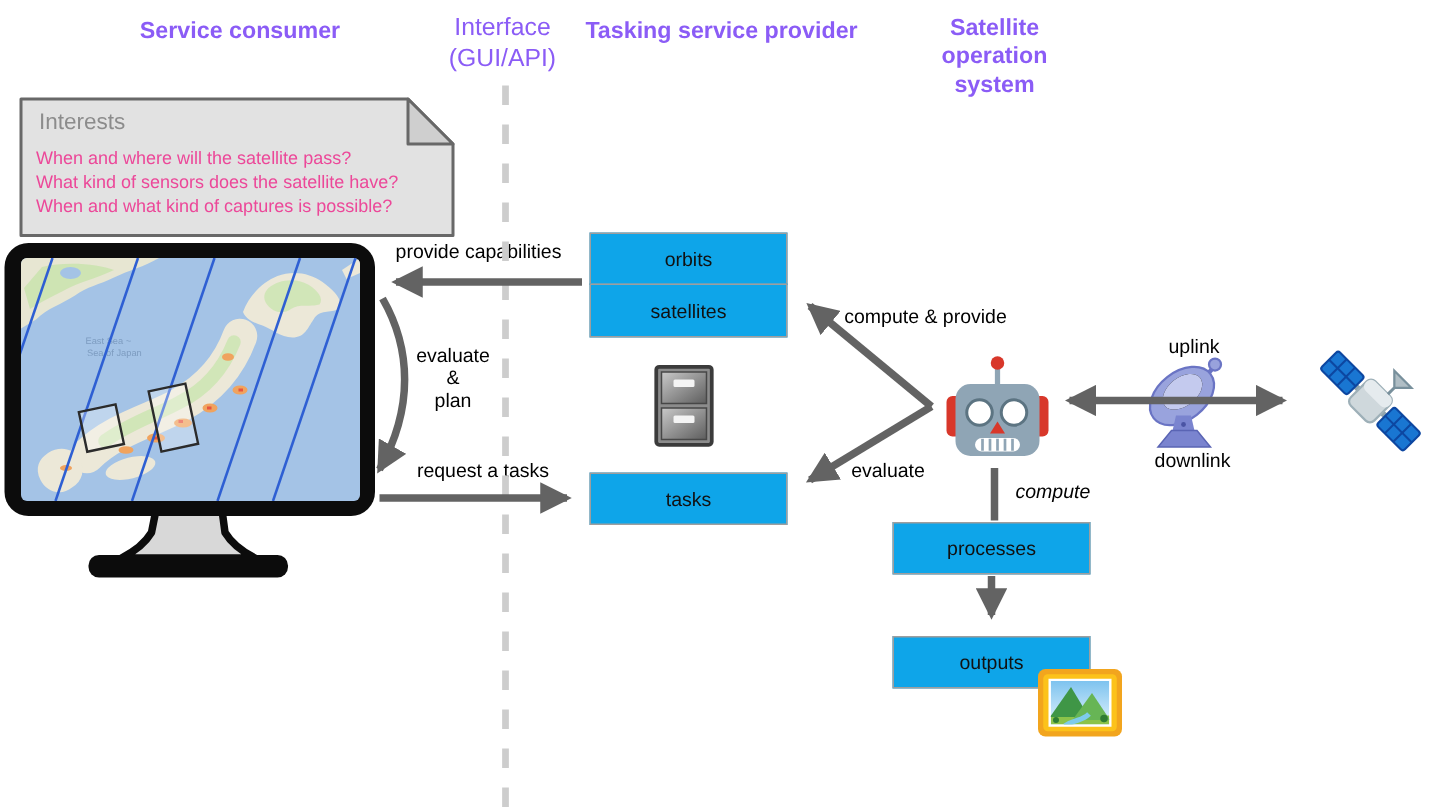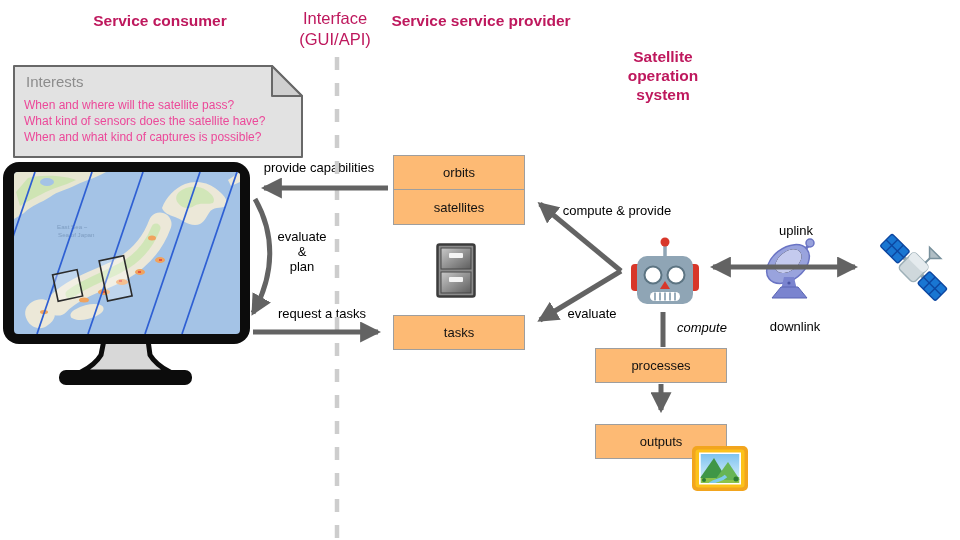--- a/index.html
+++ b/index.html
@@ -1,46 +1,46 @@
 <!DOCTYPE html>
 <html><head>
 <meta charset="utf-8">
 <style>
   * { margin:0; padding:0; box-sizing:border-box; }
   html,body { background:#fff; }
   #canvas {
     position:relative; width:960px; height:540px; background:#fff;
     font-family:"Liberation Sans", sans-serif; overflow:hidden;
   }
-  .lane-header { position:absolute; font-weight:bold; font-size:15.5px; color:#be185d; text-align:center; line-height:19px; }
+  .lane-header { position:absolute; font-weight:bold; font-size:15.5px; color:#8b5cf6; text-align:center; line-height:19px; }
   .lane-header.regular { font-weight:normal; font-size:16.5px; line-height:21px; }
   .node {
-    position:absolute; background:#fdba74; border:1px solid #9e9e9e;
+    position:absolute; background:#0ea5e9; border:1px solid #9e9e9e;
     display:flex; align-items:center; justify-content:center;
     font-size:13px; color:#111;
   }
   .arrow-label { position:absolute; font-size:13px; color:#000; text-align:center; line-height:15px; }
   .arrow-label.left-align { text-align:left;font-style:italic; }
   .note-text { position:absolute; color:#ec4899; font-size:12px; line-height:16px; }
   .note-title { position:absolute; color:#8c8c8c; font-size:15px; }
   svg { position:absolute; overflow:visible; }
   #overlay { pointer-events:none; z-index:5; }
 </style>
 </head>
 <body>
 
 <div id="canvas">
 
   <div class="lane-header" style="left:40px; top:11px; width:240px;">Service consumer</div>
   <div class="lane-header regular" style="left:283px; top:8px; width:104px;">
     <div>Interface</div>
     <div>(GUI/API)</div>
   </div>
-  <div class="lane-header" style="left:381px; top:11px; width:200px;">Service service provider</div>
-  <div class="lane-header" style="left:615px; top:9px; width:96px;margin-top:38px;">Satellite operation system</div>
+  <div class="lane-header" style="left:381px; top:11px; width:200px;">Tasking service provider</div>
+  <div class="lane-header" style="left:615px; top:9px; width:96px;">Satellite operation system</div>
 
   <svg style="left:12px; top:64px;" width="294" height="96" viewBox="0 0 294 96">
     <path d="M2,2 L260,2 L290,32 L290,93 L2,93 Z" fill="#e2e2e2" stroke="#686868" stroke-width="2" stroke-linejoin="round"></path>
     <path d="M260,2 L260,32 L290,32 Z" fill="#cfcfcf" stroke="#686868" stroke-width="2" stroke-linejoin="round"></path>
   </svg>
   <div class="note-title" style="left:26px; top:73px;">Interests</div>
   <div class="note-text" style="left:24px; top:97px;">
     <div>When and where will the satellite pass?</div>
     <div>What kind of sensors does the satellite have?</div>
     <div>When and what kind of captures is possible?</div>
@@ -236,15 +236,15 @@
   <div class="arrow-label" style="left:261px; top:229px; width:82px;">
     <div>evaluate</div>
     <div>&amp;</div>
     <div>plan</div>
   </div>
   <div class="arrow-label" style="left:252px; top:306px; width:140px;">request a tasks</div>
   <div class="arrow-label" style="left:537px; top:203px; width:160px;">compute &amp; provide</div>
   <div class="arrow-label" style="left:542px; top:306px; width:100px;">evaluate</div>
   <div class="arrow-label left-align" style="left:677px; top:320px; width:70px;">compute</div>
   <div class="arrow-label" style="left:756px; top:223px; width:80px;">uplink</div>
-  <div class="arrow-label" style="left:755px; top:299px; width:80px;margin-top:20px;">downlink</div>
+  <div class="arrow-label" style="left:755px; top:299px; width:80px;">downlink</div>
 
 </div>
 
 </body></html>

